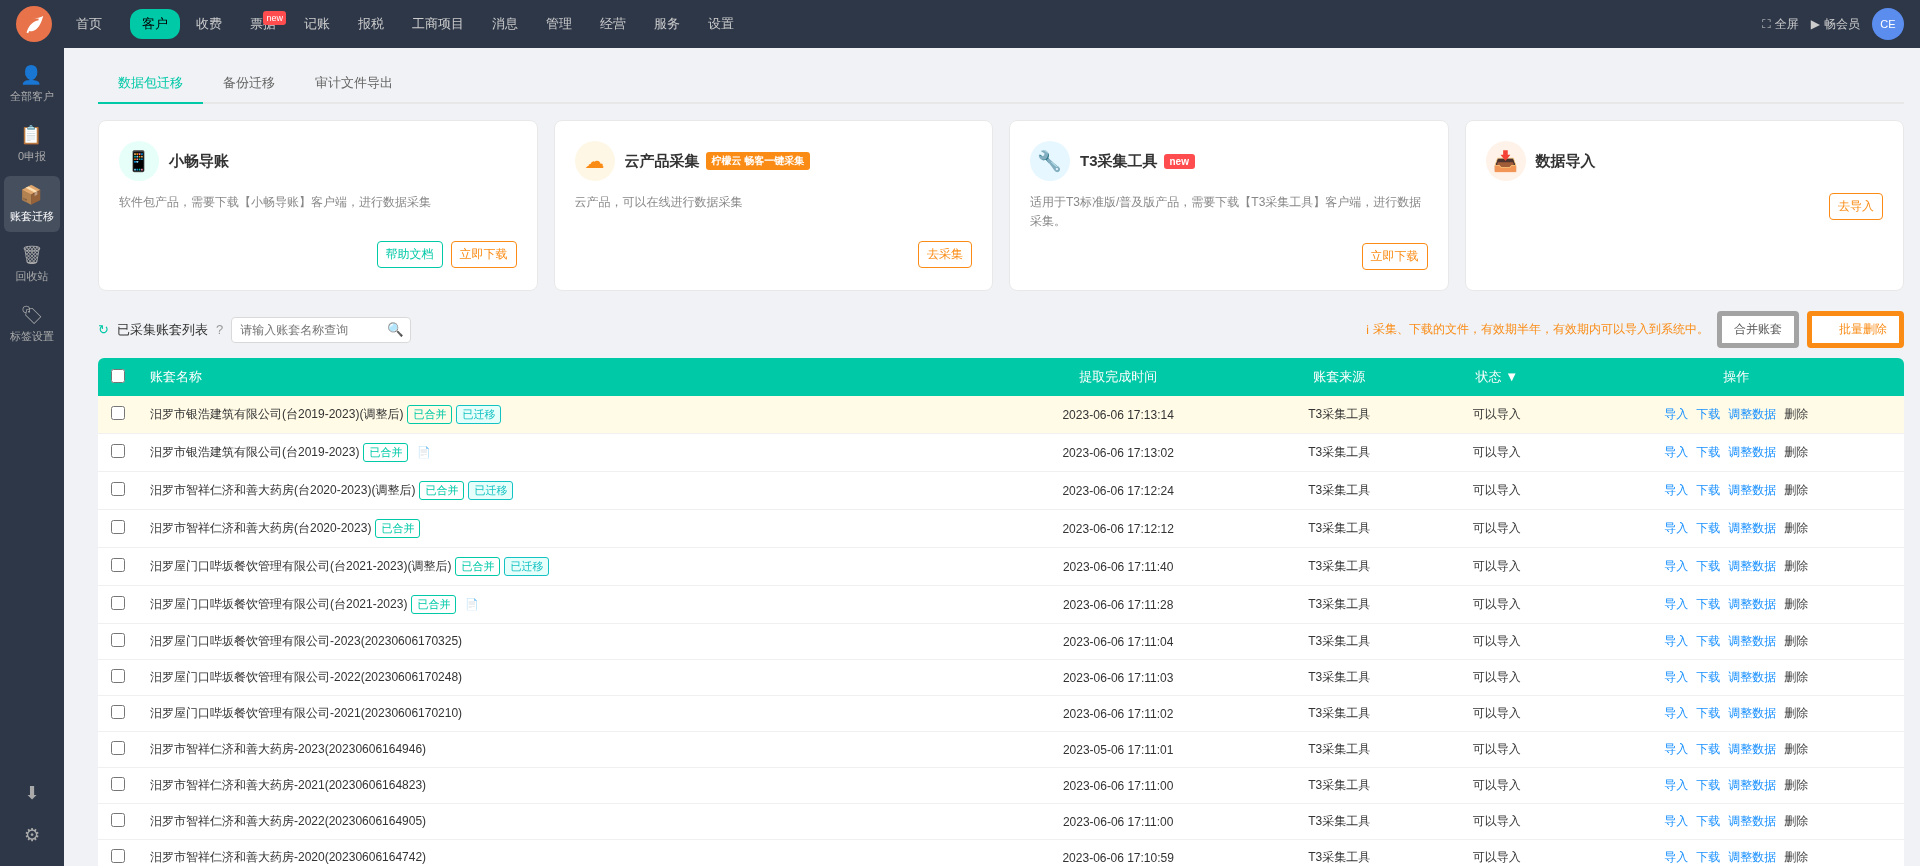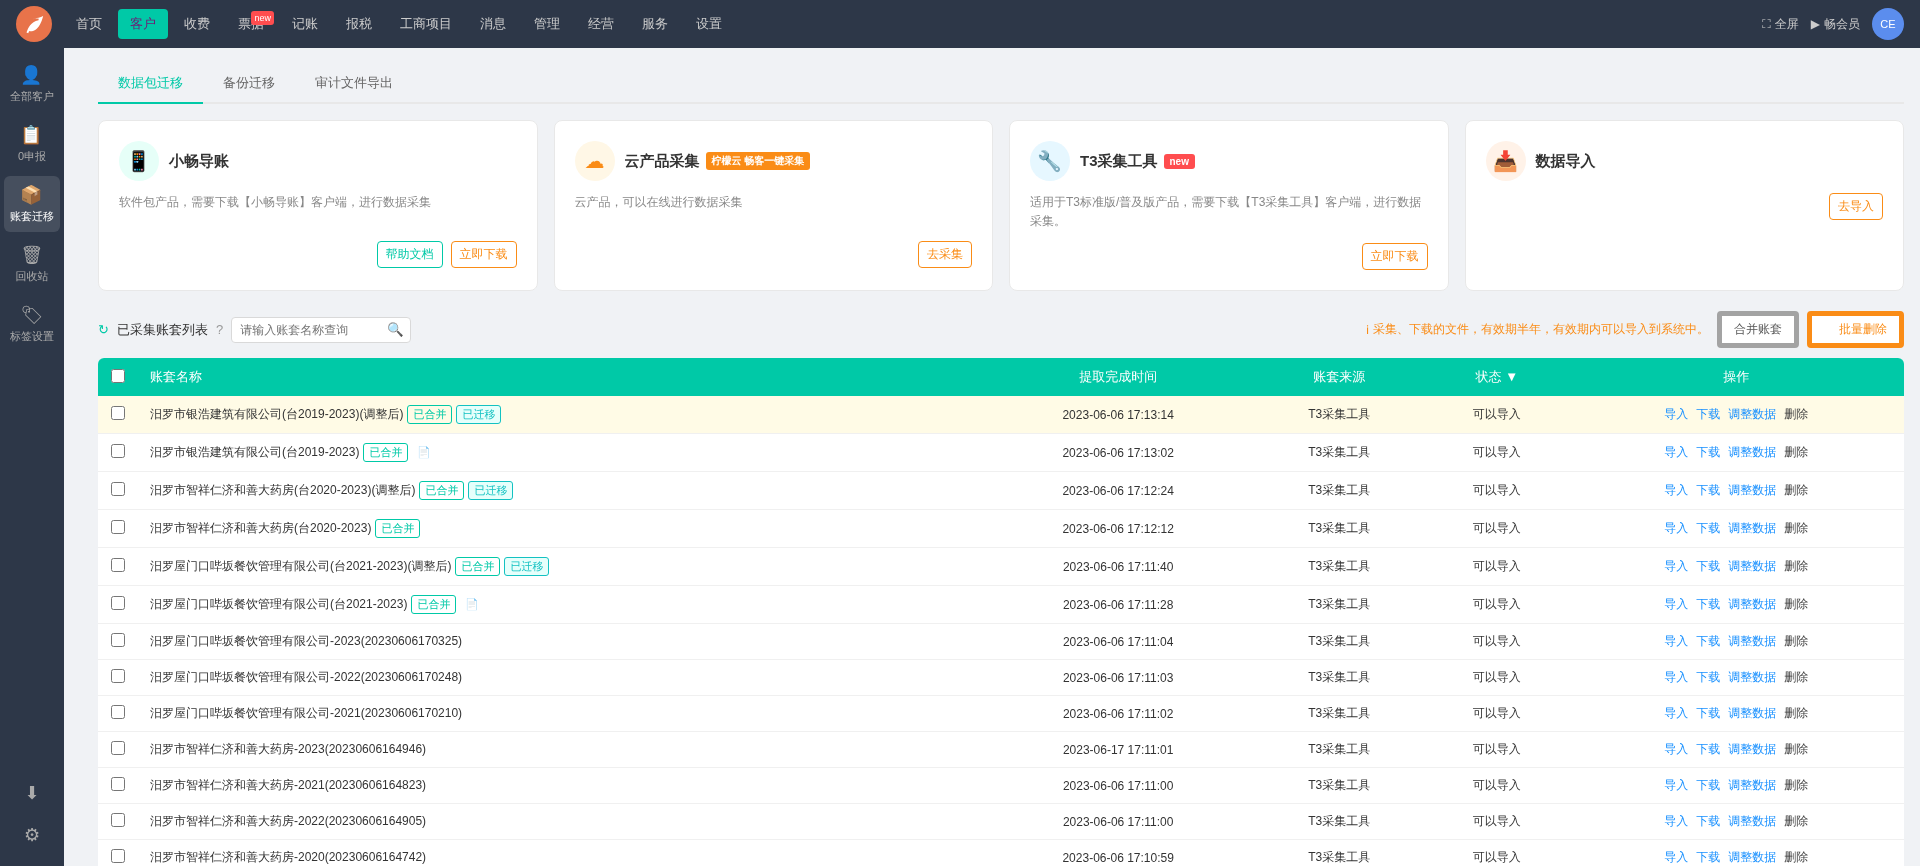--- a/index.html
+++ b/index.html
@@ -6,21 +6,21 @@
     body { font-family: 'Microsoft YaHei', Arial, sans-serif; font-size: 13px; background: #f0f2f5; color: #333; overflow: hidden; height: 866px; }
 
     
     .top-nav {
       display: flex; align-items: center; background: #2d3748; height: 48px;
       padding: 0 16px; gap: 4px; position: fixed; top: 0; left: 0; right: 0; z-index: 100;
     }
     .top-nav .logo { width: 36px; height: 36px; background: #e8734a; border-radius: 50%; display: flex; align-items: center; justify-content: center; margin-right: 8px; }
     .top-nav .logo svg { width: 22px; height: 22px; }
     .nav-item { color: #ccc; padding: 6px 12px; cursor: pointer; border-radius: 4px; font-size: 13px; white-space: nowrap; }
-    .nav-item.active { background: #00c9a7; color: #701a75; border-radius: 4px; }
+    .nav-item.active { background: #00c9a7; color: #000000; border-radius: 12px; margin-left: 12px; }
     .nav-item.new-badge { position: relative; }
     .nav-item.new-badge .badge { position: absolute; top: 2px; right: 2px; background: #ff4d4f; color: #fff; font-size: 9px; padding: 0 3px; border-radius: 3px; line-height: 14px; }
     .top-nav-right { margin-left: auto; display: flex; align-items: center; gap: 12px; color: #ccc; font-size: 12px; }
     .top-nav-right .btn-fullscreen, .top-nav-right .btn-member { display: flex; align-items: center; gap: 4px; cursor: pointer; }
     .avatar { width: 32px; height: 32px; background: #5b8dee; border-radius: 50%; display: flex; align-items: center; justify-content: center; color: #fff; font-size: 11px; cursor: pointer; }
 
     
     .sidebar {
       position: fixed; left: 0; top: 48px; bottom: 0; width: 64px;
       background: #2d3748; display: flex; flex-direction: column; align-items: center;
@@ -385,21 +385,21 @@
               <span class="action-link">导入</span>
               <span class="action-link">下载</span>
               <span class="action-link">调整数据</span>
               <span class="action-link red">删除</span>
             </div>
           </td>
         </tr>
         <tr>
           <td><input type="checkbox" style=""></td>
           <td><span>汨罗市智祥仁济和善大药房-2023(20230606164946)</span></td>
-          <td>2023-06-17 17:11:01</td>
+          <td>2023-05-06 17:11:01</td>
           <td>T3采集工具</td>
           <td class="status-text">可以导入</td>
           <td>
             <div class="action-btns">
               <span class="action-link">导入</span>
               <span class="action-link">下载</span>
               <span class="action-link">调整数据</span>
               <span class="action-link red">删除</span>
             </div>
           </td>

